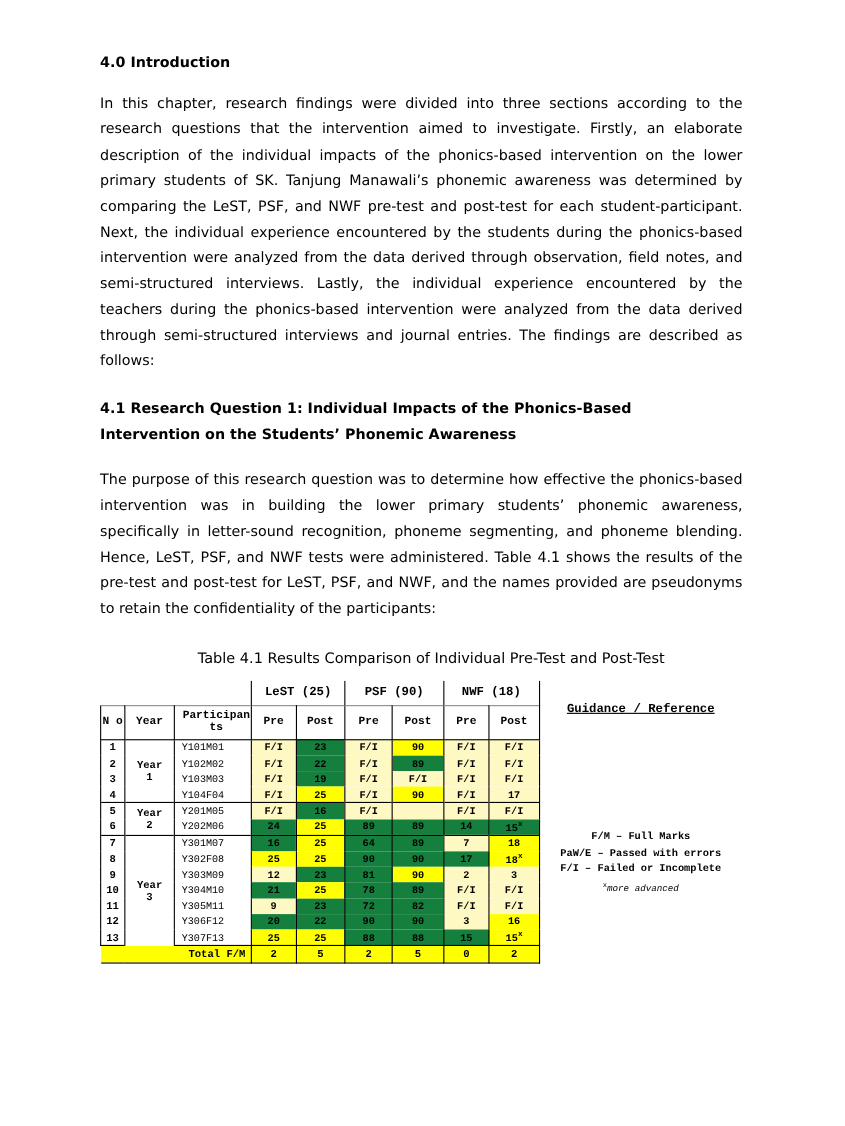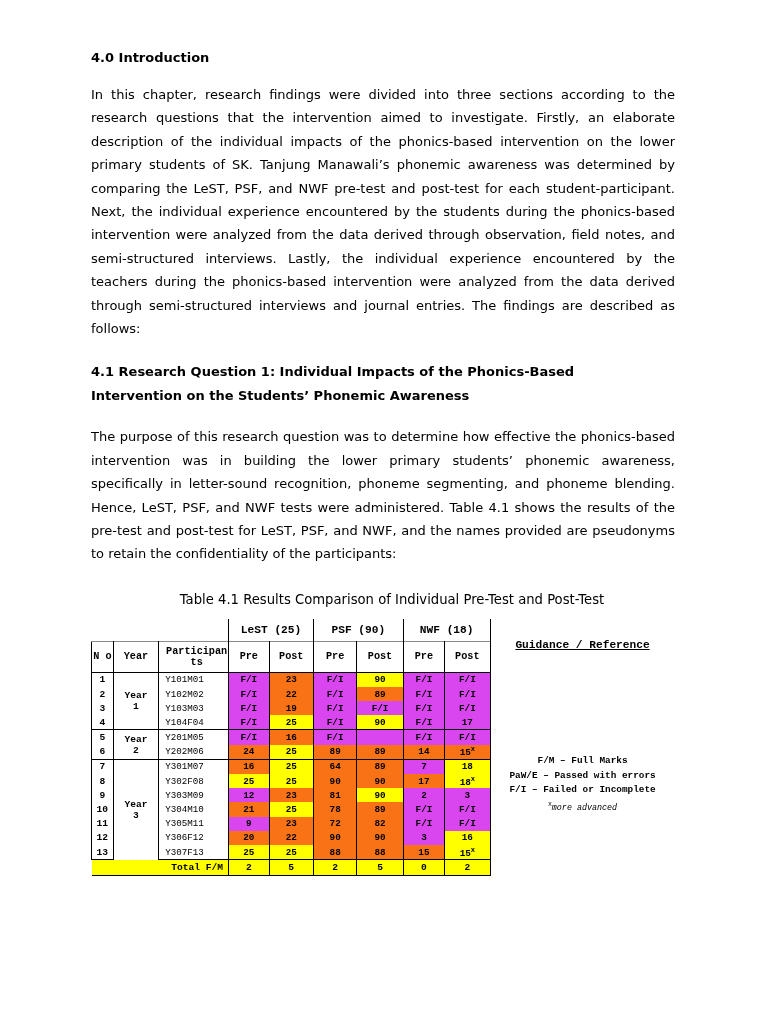--- a/index.html
+++ b/index.html
@@ -153,23 +153,23 @@
     border-bottom: 1.7px solid #000;
     border-left: 1.2px solid #000;
     border-right: 1.2px solid #000;
   }
   td.total.label {
     text-align: right;
     padding-right: 5px !important;
     border-left: none;
   }
 
-  .c-orange { background: #f97316; }
+  .c-orange { background: #15803d; }
   .c-yellow { background: #ffff00; }
-  .c-white  { background: #d946ef; }
+  .c-white  { background: #fef9c3; }
 
   .star { font-size: 7px; vertical-align: super; }
 
   
   td.guidance {
     border: none;
     vertical-align: top;
     text-align: left;
     padding-left: 7px !important;
   }

